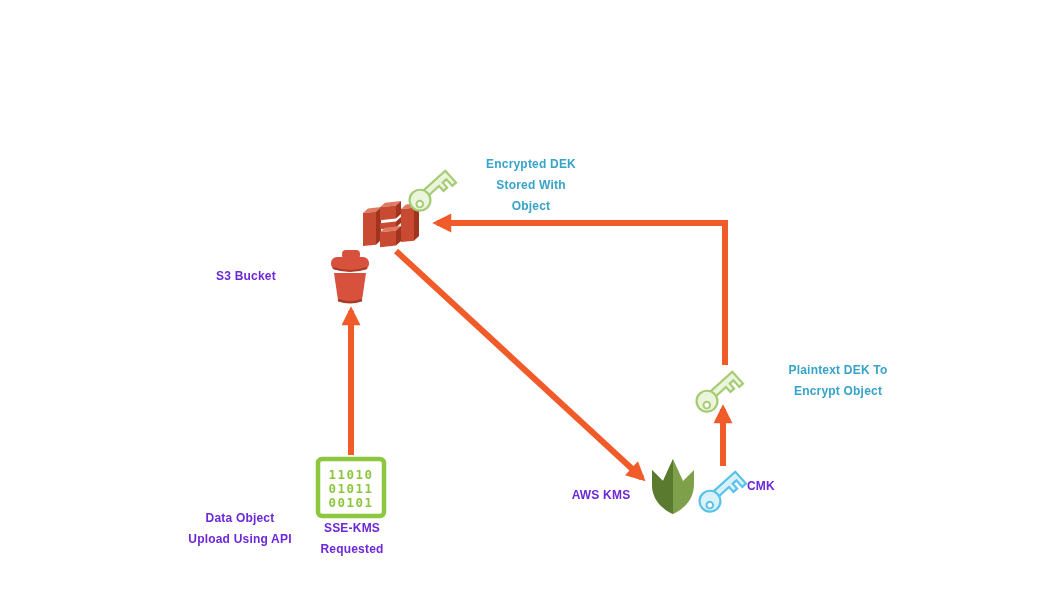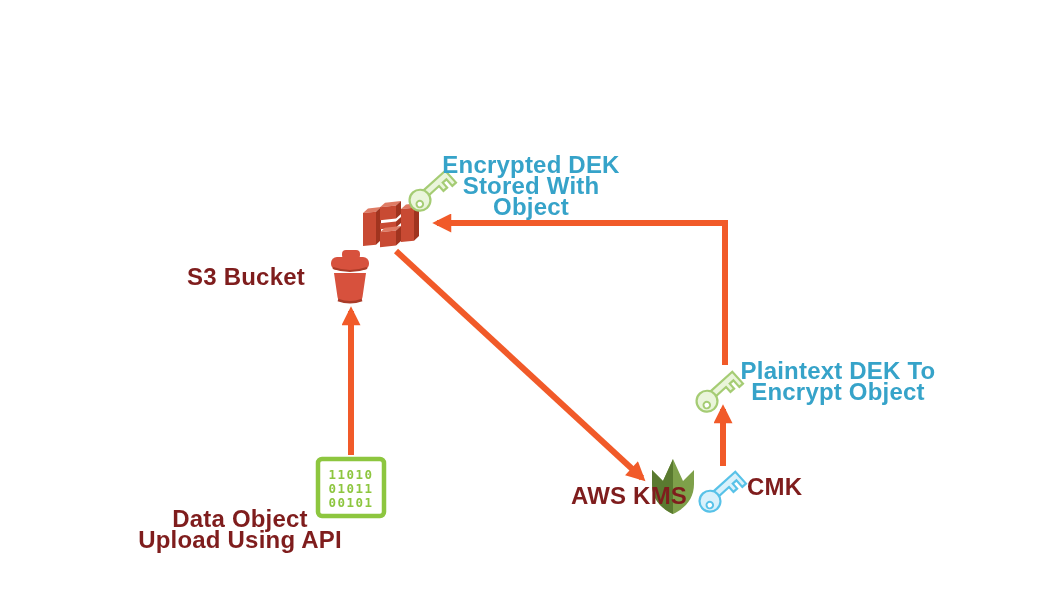--- a/index.html
+++ b/index.html
@@ -7,28 +7,28 @@
     position:relative;
     width:1050px;height:590px;
     background:#ffffff;
     overflow:hidden;
     font-family:"Liberation Sans", sans-serif;
   }
   #diagram-svg{position:absolute;left:0;top:0;}
   .lbl{
     position:absolute;
     font-weight:700;
-    font-size:24px;
+    font-size:12px;
     line-height:21px;
     white-space:pre-line;
     text-align:center;
     transform:translateX(-50%);
     letter-spacing:0.2px;
   }
-  .lbl-dark{color:#7f1d1d;}
+  .lbl-dark{color:#6d28d9;}
   .lbl-blue{color:#36A3C9;}
   .lbl-left{transform:none;text-align:center;}
 </style>
 </head>
 <body>
 
 <div id="canvas">
 
   <svg id="diagram-svg" width="1050" height="590" viewBox="0 0 1050 590">
     <defs>
@@ -111,21 +111,23 @@
 
   <div class="lbl lbl-blue" style="left:531px; top:154px;">Encrypted DEK
 Stored With
 Object</div>
 
   <div class="lbl lbl-dark" style="left:246px; top:266px;">S3 Bucket</div>
 
   <div class="lbl lbl-dark" style="left:240px; top:469px;margin-top:39px;">Data Object
 Upload Using API</div>
 
+  <div class="lbl lbl-dark" style="left:352px; top:518px;">SSE-KMS
+Requested</div>
 
-  <div class="lbl lbl-dark" style="left:601px; top:485px;margin-left:28px;">AWS KMS</div>
+  <div class="lbl lbl-dark" style="left:601px; top:485px;">AWS KMS</div>
 
   <div class="lbl lbl-dark lbl-left" style="left:747px; top:476px;">CMK</div>
 
   <div class="lbl lbl-blue" style="left:838px; top:360px;">Plaintext DEK To
 Encrypt Object</div>
 
 </div>
 
 </body></html>

